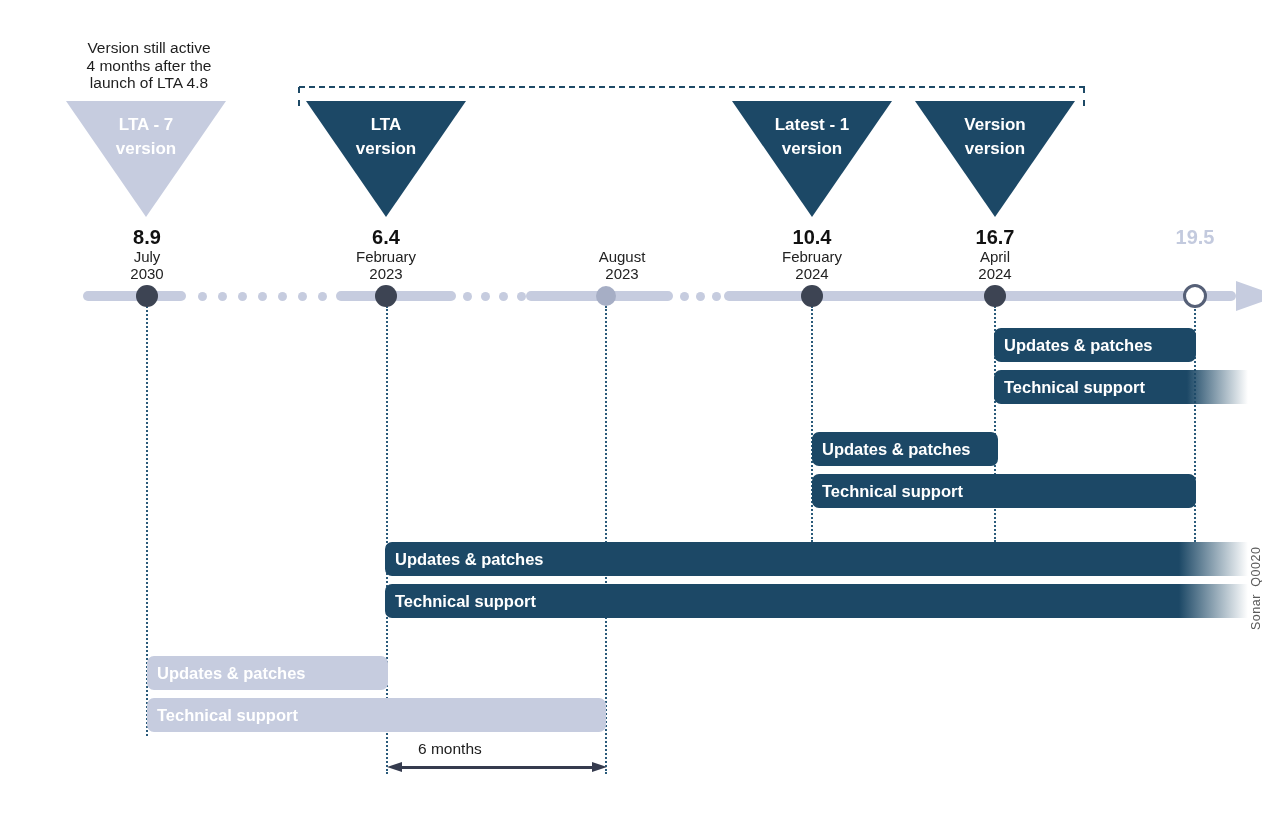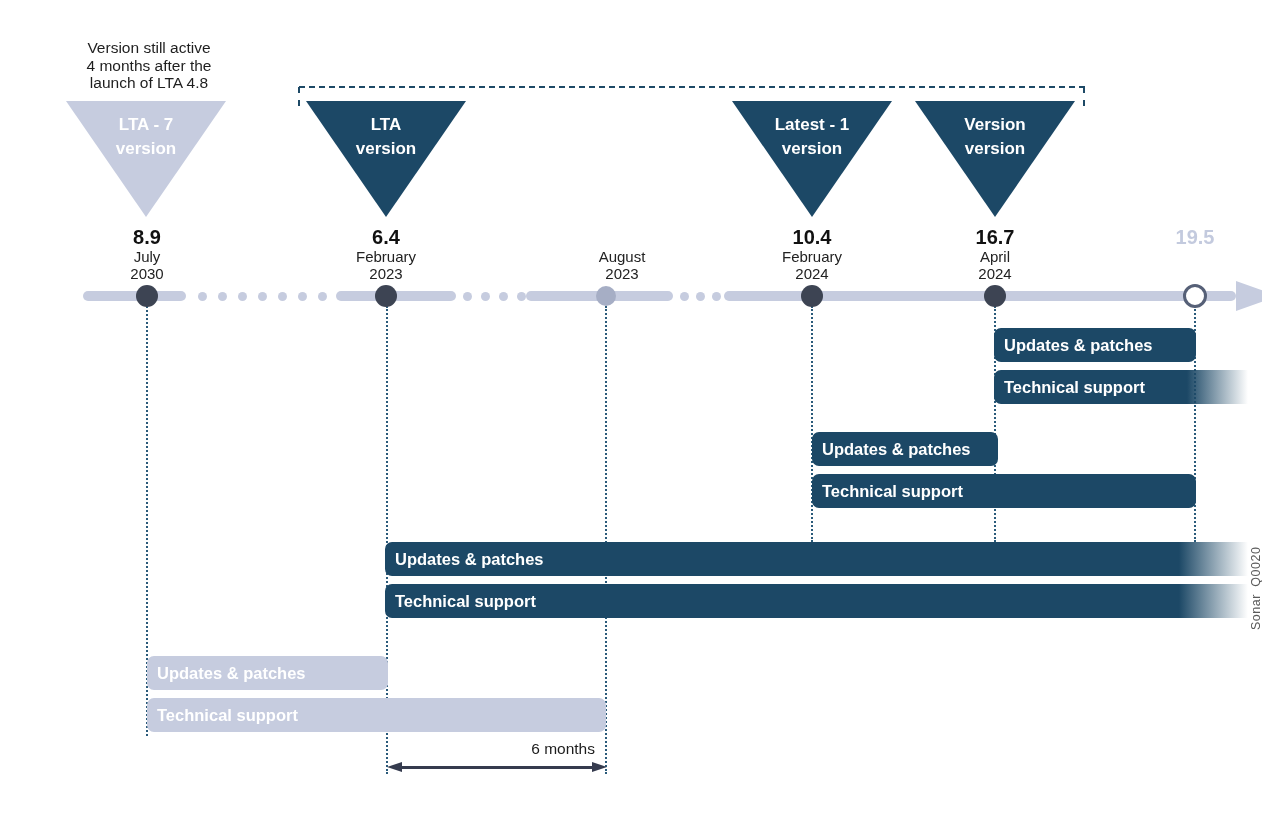--- a/index.html
+++ b/index.html
@@ -37,21 +37,21 @@
   .bar{height:34px;border-radius:7px;background:#1c4866;color:#fff;font-weight:bold;font-size:16.5px;
        line-height:34px;padding-left:10px;box-sizing:border-box;white-space:nowrap;overflow:hidden;}
   .bar.light{background:#c6ccdf;}
   .bar.fade{border-radius:7px 0 0 7px;}
   .bar.fade.f76{background:linear-gradient(90deg,#1c4866 0%,#1c4866 76%,rgba(28,72,102,0) 100%);}
   .bar.fade.f92{background:linear-gradient(90deg,#1c4866 0%,#1c4866 92%,rgba(28,72,102,0) 100%);}
   
   .sixline{left:357px;top:766px;width:194px;height:2.5px;background:#353b4e;}
   .sixarrL{left:344px;top:762px;width:0;height:0;border-right:15px solid #353b4e;border-top:5.5px solid transparent;border-bottom:5.5px solid transparent;}
   .sixarrR{left:549px;top:762px;width:0;height:0;border-left:15px solid #353b4e;border-top:5.5px solid transparent;border-bottom:5.5px solid transparent;}
-  .sixlabel{left:392px;top:740px;width:160px;text-align:right;font-size:15.5px;color:#1c1c1c;}
+  .sixlabel{left:375px;top:740px;width:160px;text-align:left;font-size:15.5px;color:#1c1c1c;}
   
   .watermark{left:1206px;top:520px;height:110px;writing-mode:vertical-rl;transform:rotate(180deg);
              font-size:12.5px;color:#5a5a5a;letter-spacing:0.5px;}
 </style>
 </head>
 <body>
 
 <div class="canvas">
 
   <div class="abs annot">

